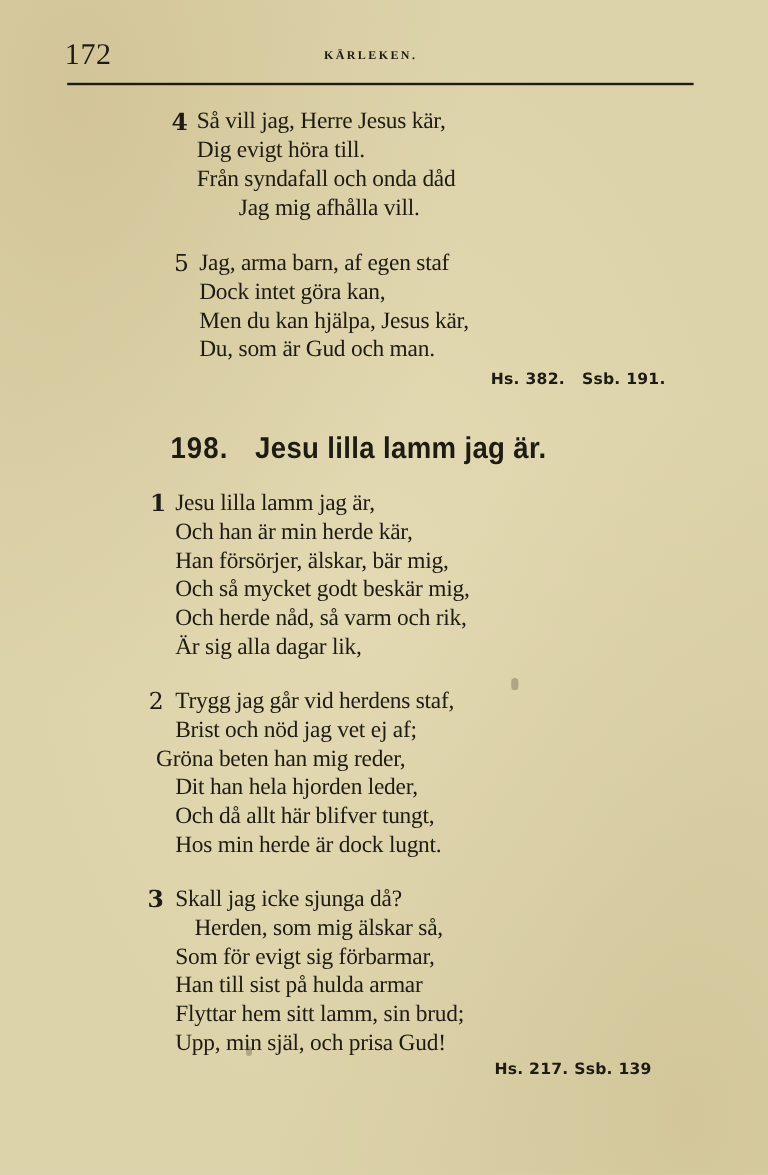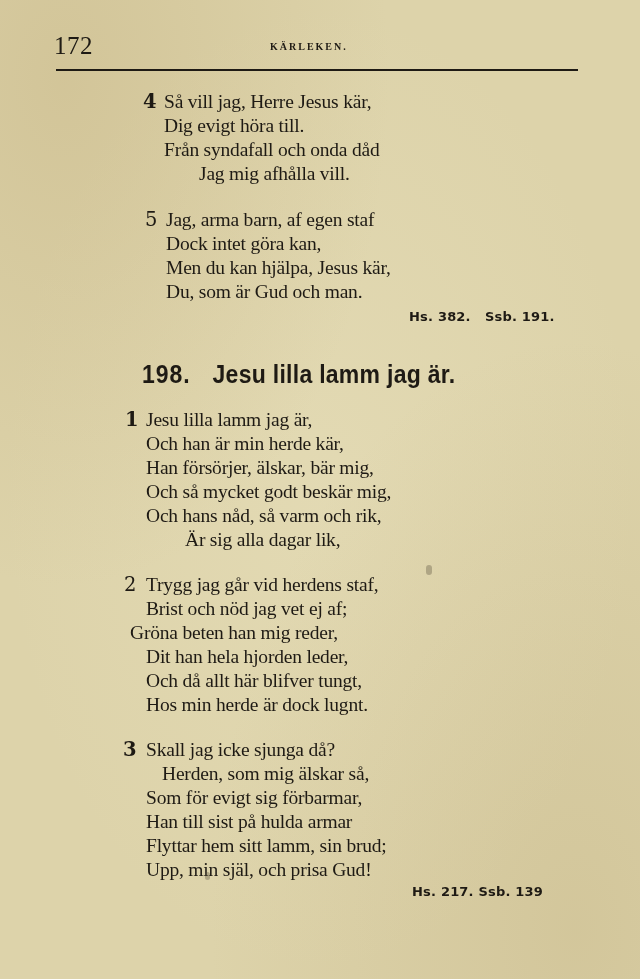--- a/index.html
+++ b/index.html
@@ -129,22 +129,22 @@
     <div class="hymn-title">
       <span class="hnum">198.</span><span>Jesu lilla lamm jag är.</span>
     </div>
 
     <div>
       <span class="num" style="left:125px; top:408px;">1</span>
       <span class="line" style="left:146px; top:408px;">Jesu lilla lamm jag är,</span>
       <span class="line" style="left:146px; top:432px;">Och han är min herde kär,</span>
       <span class="line" style="left:146px; top:456px;">Han försörjer, älskar, bär mig,</span>
       <span class="line" style="left:146px; top:480px;">Och så mycket godt beskär mig,</span>
-      <span class="line" style="left:146px; top:504px;">Och hans nåd, så varm och rik,</span>
-      <span class="line" style="left:146px; top:528px;margin-left:39px;">Är sig alla dagar lik,</span>
+      <span class="line" style="left:146px; top:504px;">Och herde nåd, så varm och rik,</span>
+      <span class="line" style="left:146px; top:528px;">Är sig alla dagar lik,</span>
     </div>
 
     <div>
       <span class="num" style="left:124px; top:573px; font-weight:normal;">2</span>
       <span class="line" style="left:146px; top:573px;">Trygg jag går vid herdens staf,</span>
       <span class="line" style="left:146px; top:597px;">Brist och nöd jag vet ej af;</span>
       <span class="line" style="left:130px; top:621px;">Gröna beten han mig reder,</span>
       <span class="line" style="left:146px; top:645px;">Dit han hela hjorden leder,</span>
       <span class="line" style="left:146px; top:669px;">Och då allt här blifver tungt,</span>
       <span class="line" style="left:146px; top:693px;">Hos min herde är dock lugnt.</span>

